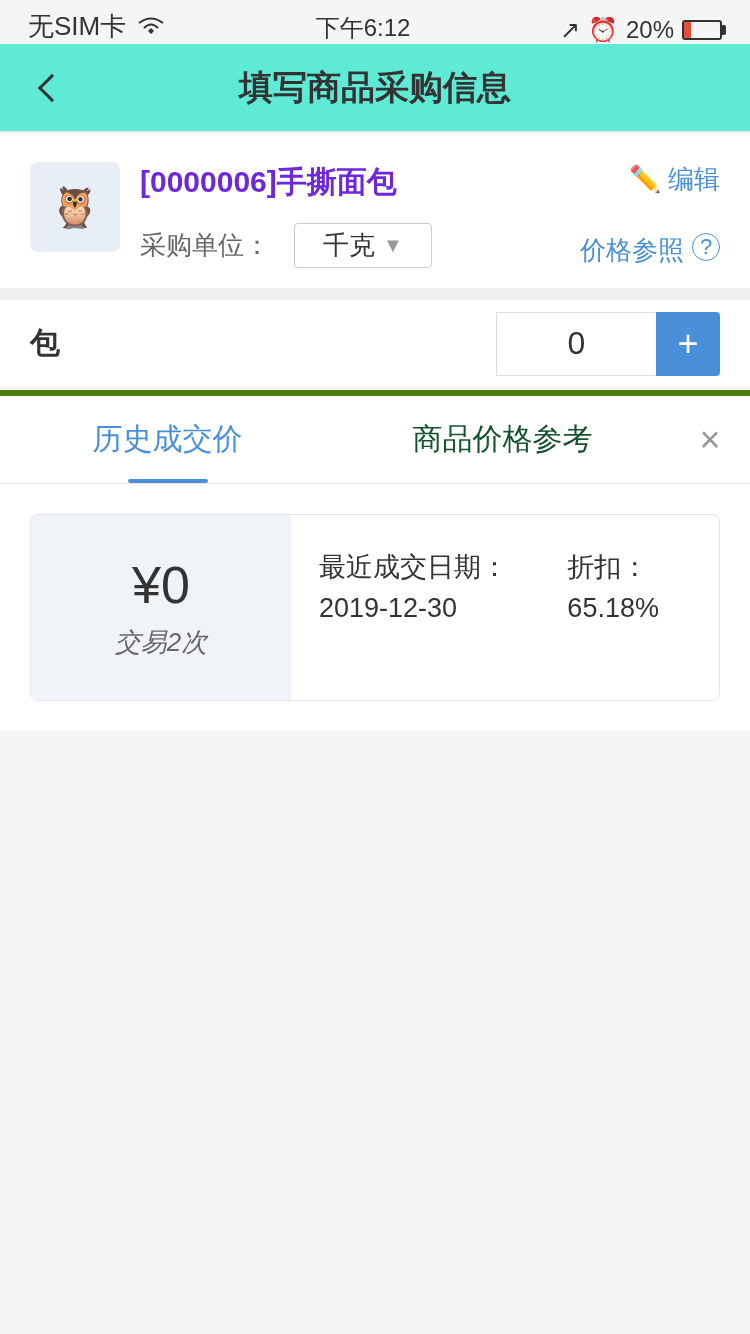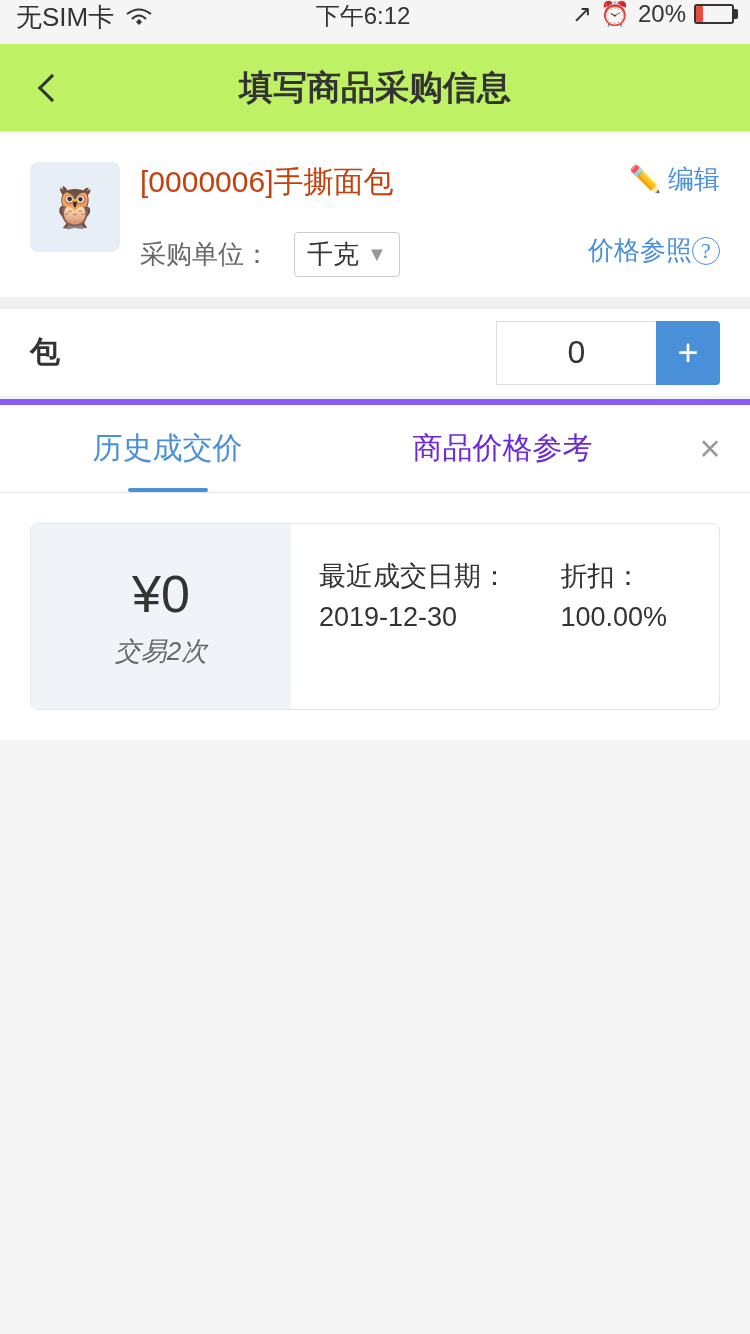--- a/index.html
+++ b/index.html
@@ -12,23 +12,23 @@
       font-size: 28px;
       color: #333;
     }
 
     
     .status-bar {
       width: 750px;
       height: 44px;
       background: #f5f5f5;
       display: flex;
-      align-items: flex-start;
+      align-items: flex-end;
       justify-content: space-between;
-      padding: 0 16px;
+      padding: 0 28px;
       font-size: 26px;
       font-weight: 500;
     }
     .status-left {
       display: flex;
       align-items: center;
       gap: 10px;
       font-size: 26px;
     }
     .status-center {
@@ -69,21 +69,21 @@
       width: 20%;
       height: 100%;
       background: #e74c3c;
       border-radius: 1px;
     }
 
     
     .nav-bar {
       width: 750px;
       height: 88px;
-      background: #bef264;
+      background: #5eead4;
       display: flex;
       align-items: center;
       justify-content: center;
       position: relative;
       border-bottom: 1px solid #e5e5e5;
     }
     .nav-back {
       position: absolute;
       left: 28px;
       width: 48px;
@@ -133,58 +133,57 @@
     }
     .owl-icon {
       font-size: 40px;
       color: #7a9cb8;
     }
     .product-info {
       flex: 1;
     }
     .product-name {
       font-size: 30px;
-      font-weight: 400;
-      color: #c2410c;
-      margin-bottom: 29px;
+      font-weight: 700;
+      color: #6d28d9;
+      margin-bottom: 20px;
     }
     .product-unit-row {
       display: flex;
       align-items: center;
       gap: 24px;
       font-size: 26px;
       color: #666;
     }
     .unit-selector {
       display: flex;
       align-items: center;
       border: 1px solid #ccc;
       border-radius: 4px;
-      padding: 4px 12px;
+      padding: 4px 28px;
       font-size: 26px;
       color: #333;
       gap: 8px;
     }
     .unit-dropdown-arrow {
       font-size: 20px;
       color: #999;
     }
     .edit-link {
       color: #4a90d9;
       font-size: 26px;
       display: flex;
       align-items: center;
       gap: 6px;
     }
     .price-ref-link {
       color: #4a90d9;
       font-size: 26px;
       display: flex;
-      align-items: center;
-      font-family: Liberation Serif, serif;
+      gap: 8px;
     }
     .product-actions {
       display: flex;
       flex-direction: column;
       align-items: flex-end;
       gap: 36px;
     }
 
     
     .divider-section {
@@ -242,38 +241,38 @@
       display: flex;
       align-items: center;
       justify-content: center;
       cursor: pointer;
       border-radius: 0 4px 4px 0;
     }
 
     
     .tabs-section {
       background: #fff;
-      border-top: 6px solid #8b5cf6;
+      border-top: 6px solid #4d7c0f;
       margin-top: 2px;
     }
     .tabs-header {
       display: flex;
       align-items: center;
       height: 88px;
       border-bottom: 1px solid #e5e5e5;
       position: relative;
     }
     .tab-item {
       flex: 1;
       display: flex;
       align-items: center;
       justify-content: center;
       height: 100%;
       font-size: 30px;
-      color: #6d28d9;
+      color: #14532d;
       position: relative;
       cursor: pointer;
     }
     .tab-item.active {
       color: #4a90d9;
     }
     .tab-underline {
       position: absolute;
       bottom: 0;
       left: 50%;
@@ -438,20 +437,20 @@
         <div class="price-main">
           <span>¥</span><span>0</span>
         </div>
         <div class="price-count">交易2次</div>
       </div>
       <div class="price-card-right">
         <div class="price-detail-row">
           <span>最近成交日期：</span><span>2019-12-30</span>
         </div>
         <div class="price-detail-row">
-          <span>折扣：</span><span>100.00%</span>
+          <span>折扣：</span><span>65.18%</span>
         </div>
       </div>
     </div>
   </div>
 </div>
 
 <div class="bottom-area"></div>
 
 </body></html>

